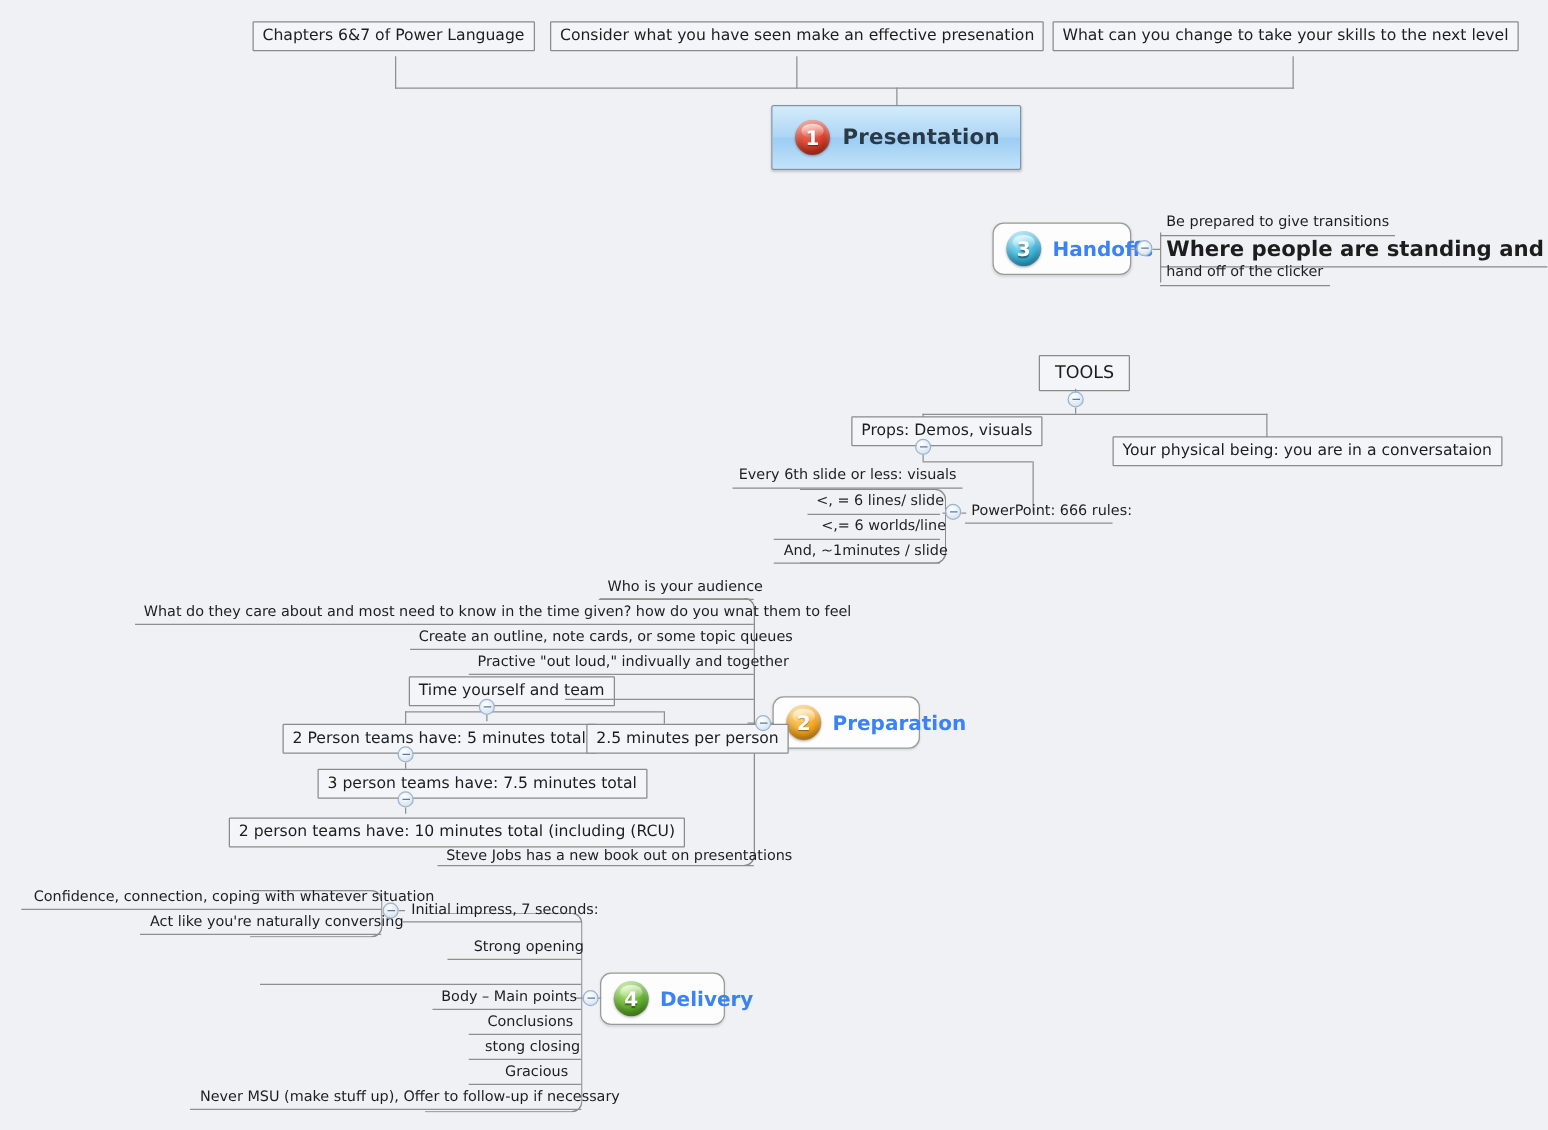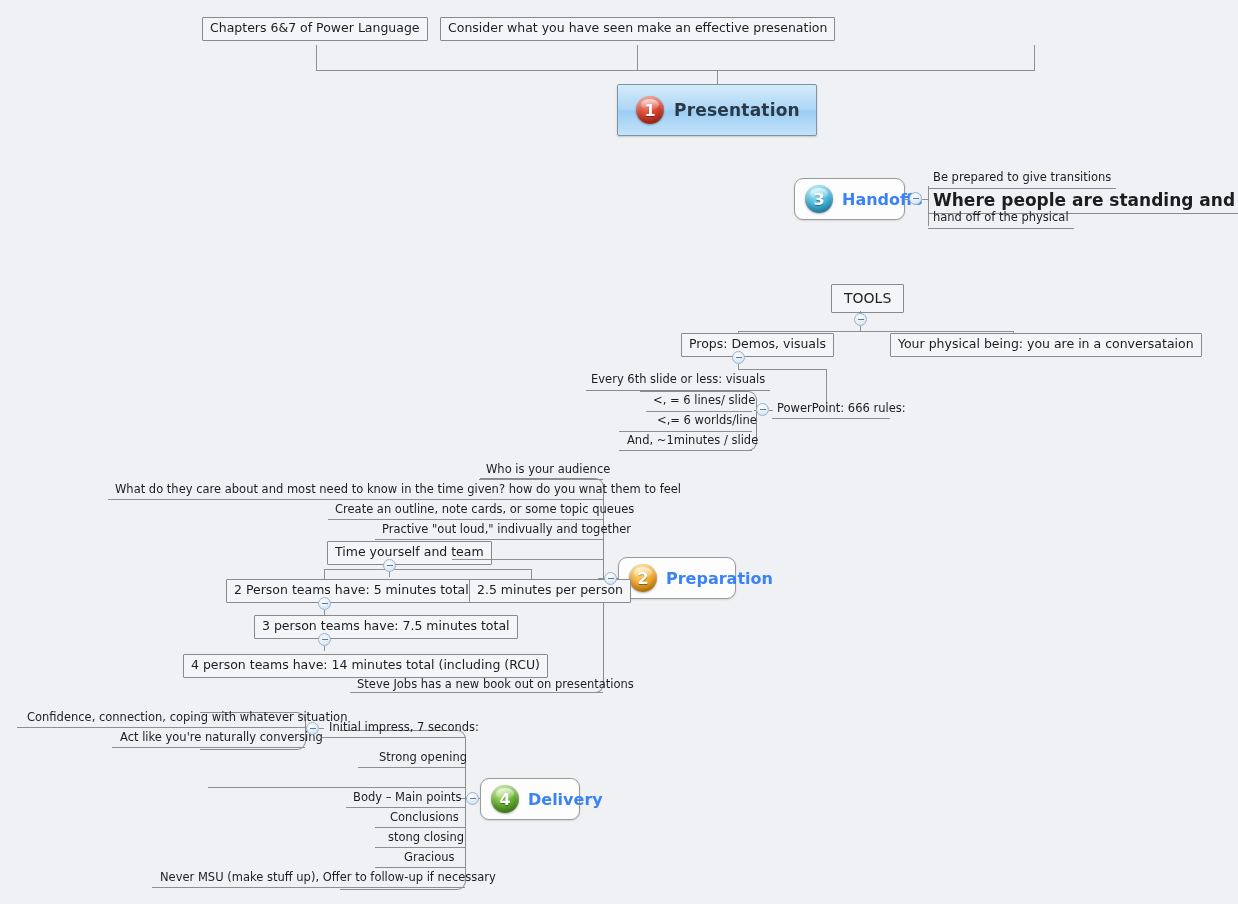--- a/index.html
+++ b/index.html
@@ -165,20 +165,23 @@
 <body>
 
 <div id="canvas">
 
   <div class="node boxed" style="left:202px; top:17px;">
     <span>Chapters 6&amp;7 of Power Language</span>
   </div>
   <div class="node boxed" style="left:440px; top:17px;">
     <span>Consider what you have seen make an effective presenation</span>
   </div>
+  <div class="node boxed" style="left:842px; top:17px;">
+    <span>What can you change to take your skills to the next level</span>
+  </div>
 
   <div class="ln lnv" style="left:316px; top:45px; height:26px;"></div>
   <div class="ln lnv" style="left:637px; top:45px; height:26px;"></div>
   <div class="ln lnv" style="left:1034px; top:45px; height:26px;"></div>
   <div class="ln lnh" style="left:316px; top:70px; width:719px;"></div>
   <div class="ln lnv" style="left:717px; top:70px; height:15px;"></div>
 
   <div class="root-node">
     <span class="badge badge-1">1</span>
     <span class="root-label">Presentation</span>
@@ -193,37 +196,37 @@
   <div class="ln lnh" style="left:922px; top:199px; width:6px;"></div>
   <div class="ln lnv" style="left:928px; top:186px; height:40px;"></div>
 
   <div class="node underlined" style="left:928px; top:170px; font-size:11.5px;">
     <span>Be prepared to give transitions</span>
   </div>
   <div class="node underlined" style="left:928px; top:190px; font-size:17px;font-weight:bold;">
     <span>Where people are standing and when</span>
   </div>
   <div class="node underlined" style="left:928px; top:210px; font-size:11.5px;">
-    <span>hand off of the physical</span>
+    <span>hand off of the clicker</span>
   </div>
 
   <div class="node boxed" style="left:831px; top:284px; font-size:14px; padding:6px 12px 7px 12px;">
     <span>TOOLS</span>
   </div>
   <div class="ln lnv" style="left:860px; top:311px; height:7px;"></div>
   <div class="toggle" style="left:854px; top:313px;"></div>
   <div class="ln lnv" style="left:860px; top:326px; height:5px;"></div>
   <div class="ln lnh" style="left:738px; top:331px; width:276px;"></div>
   <div class="ln lnv" style="left:738px; top:331px; height:21px;"></div>
   <div class="ln lnv" style="left:1013px; top:331px; height:21px;"></div>
 
   <div class="node boxed" style="left:681px; top:333px;">
     <span>Props: Demos, visuals</span>
   </div>
-  <div class="node boxed" style="left:890px; top:333px;">
+  <div class="node boxed" style="left:890px; top:349px;">
     <span>Your physical being: you are in a conversataion</span>
   </div>
 
   <div class="ln lnv" style="left:738px; top:354px; height:4px;"></div>
   <div class="toggle" style="left:732px; top:351px;"></div>
   <div class="ln lnv" style="left:738px; top:364px; height:5px;"></div>
   <div class="ln lnh" style="left:738px; top:369px; width:88px;"></div>
   <div class="ln lnv" style="left:826px; top:369px; height:41px;"></div>
 
   <div class="node plain" style="left:772px; top:401px; font-size:11.5px;">
@@ -310,21 +313,21 @@
   <div class="toggle" style="left:318px; top:597px;"></div>
   <div class="ln lnv" style="left:324px; top:610px; height:5px;"></div>
   <div class="node boxed" style="left:221px; top:615px;margin-left:33px;">
     <span>3 person teams have: 7.5 minutes total</span>
   </div>
 
   <div class="ln lnv" style="left:324px; top:636px; height:4px;"></div>
   <div class="toggle" style="left:318px; top:633px;"></div>
   <div class="ln lnv" style="left:324px; top:646px; height:5px;"></div>
   <div class="node boxed" style="left:183px; top:654px;">
-    <span>4 person teams have: 14 minutes total (including (RCU)</span>
+    <span>2 person teams have: 10 minutes total (including (RCU)</span>
   </div>
 
   <div class="branch-node" style="left:480px; top:778px; width:100px;">
     <span class="badge badge-4">4</span>
     <span class="branch-label">Delivery</span>
   </div>
   <div class="toggle" style="left:466px; top:792px;"></div>
   <div class="ln lnh" style="left:476px; top:798px; width:5px;"></div>
   <div class="ln lnh" style="left:460px; top:798px; width:7px;"></div>
 

